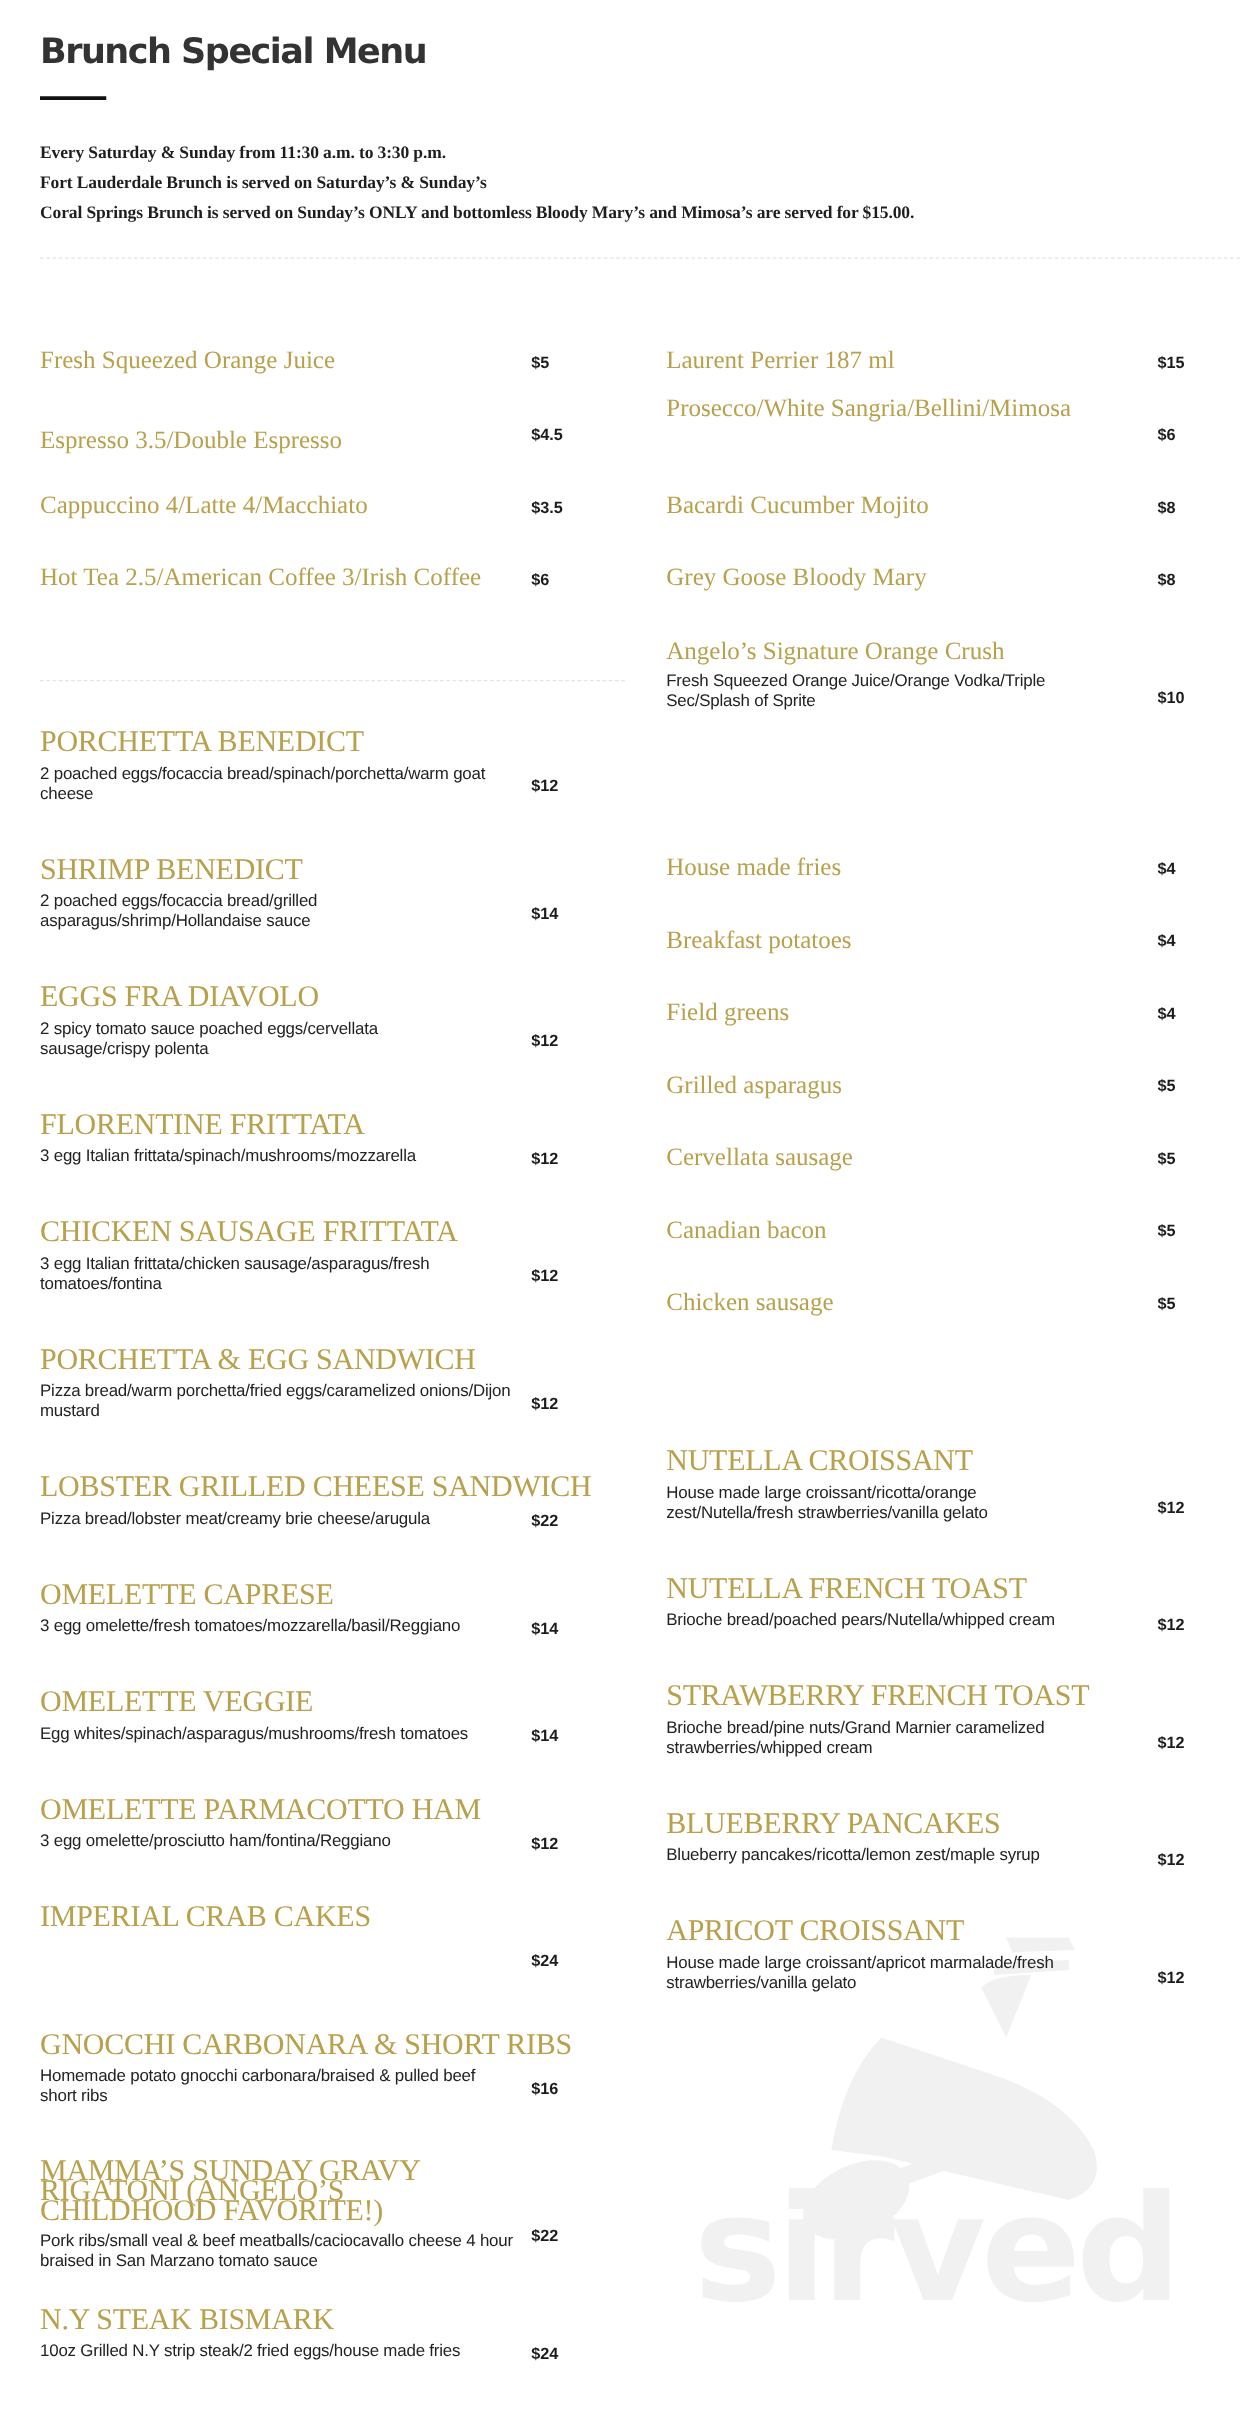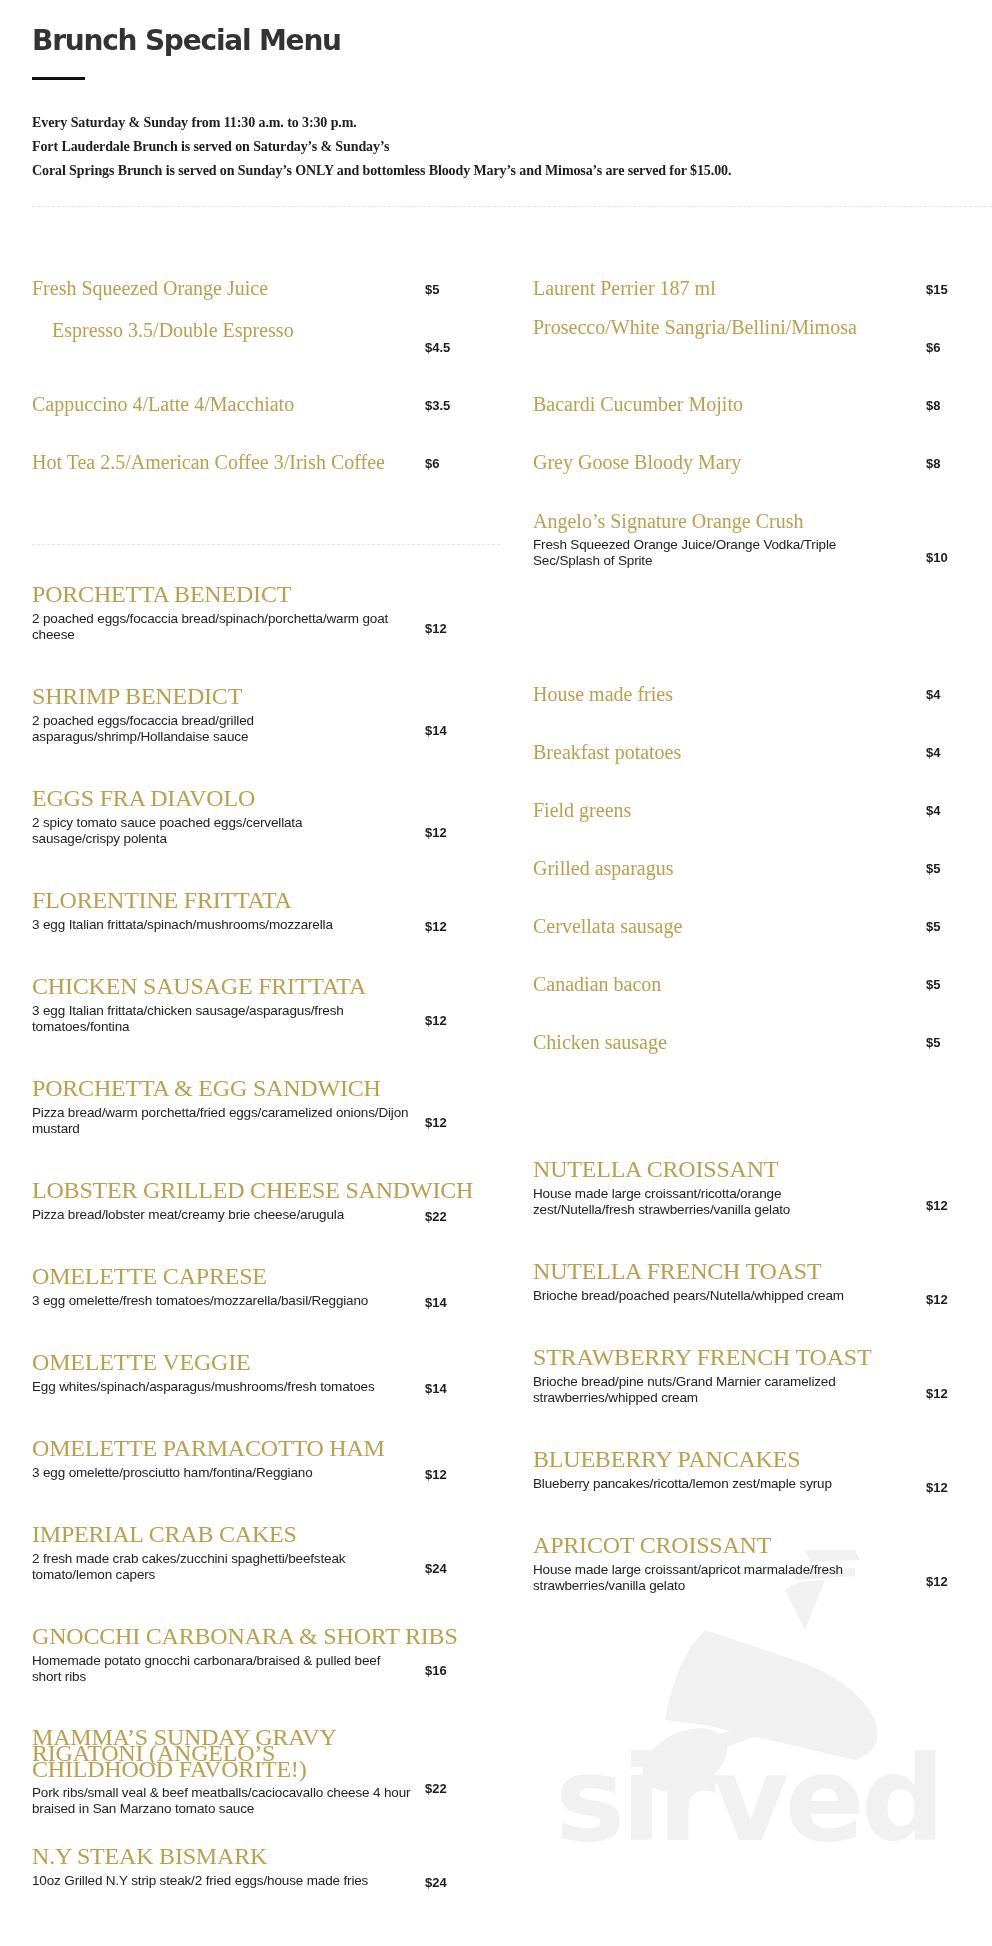--- a/index.html
+++ b/index.html
@@ -128,21 +128,21 @@
 </svg>
 <div class="watermark-text">sirved</div>
 
 <div class="col-left">
 
   <div class="item" style="top:277px;">
     <div class="item-name">Fresh Squeezed Orange Juice</div>
   </div>
   <div class="item-price" style="left:425px; top:282px;">$5</div>
 
-  <div class="item" style="top:319px;margin-left:20px;">
+  <div class="item" style="top:341px;">
     <div class="item-name">Espresso 3.5/Double Espresso</div>
   </div>
   <div class="item-price" style="left:425px; top:340px;">$4.5</div>
 
   <div class="item" style="top:393px;">
     <div class="item-name">Cappuccino 4/Latte 4/Macchiato</div>
   </div>
   <div class="item-price" style="left:425px; top:398px;">$3.5</div>
 
   <div class="item" style="top:451px;">
@@ -207,21 +207,20 @@
   <div class="item-price" style="left:425px; top:1381px;">$14</div>
 
   <div class="item" style="top:1439px;">
     <div class="item-name caps">OMELETTE PARMACOTTO HAM</div>
     <div class="item-desc">3 egg omelette/prosciutto ham/fontina/Reggiano</div>
   </div>
   <div class="item-price" style="left:425px; top:1467px;">$12</div>
 
   <div class="item" style="top:1525px;">
     <div class="item-name caps">IMPERIAL CRAB CAKES</div>
-    <div class="item-desc">2 fresh made crab cakes/zucchini spaghetti/beefsteak tomato/lemon capers</div>
   </div>
   <div class="item-price" style="left:425px; top:1561px;">$24</div>
 
   <div class="item" style="top:1627px;">
     <div class="item-name caps">GNOCCHI CARBONARA &amp; SHORT RIBS</div>
     <div class="item-desc">Homemade potato gnocchi carbonara/braised &amp; pulled beef short ribs</div>
   </div>
   <div class="item-price" style="left:425px; top:1663px;">$16</div>
 
   <div class="item" style="top:1729px;">

